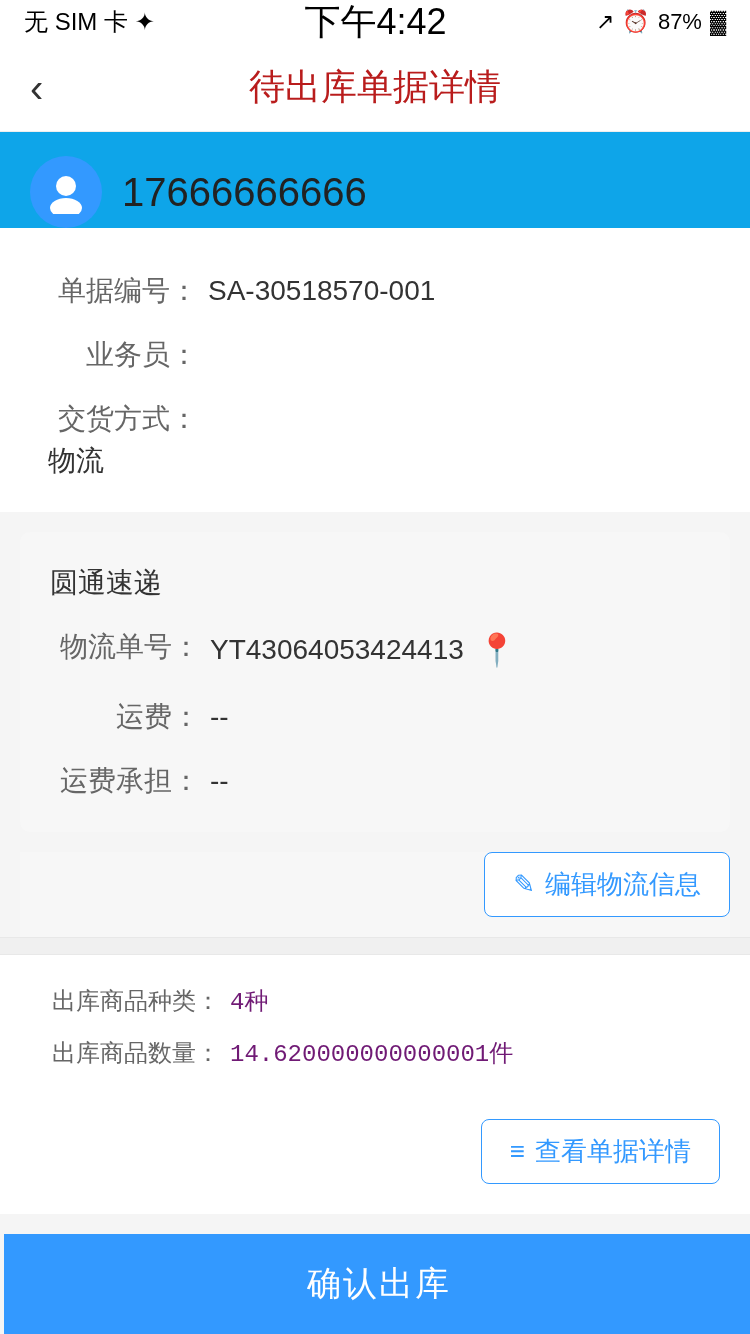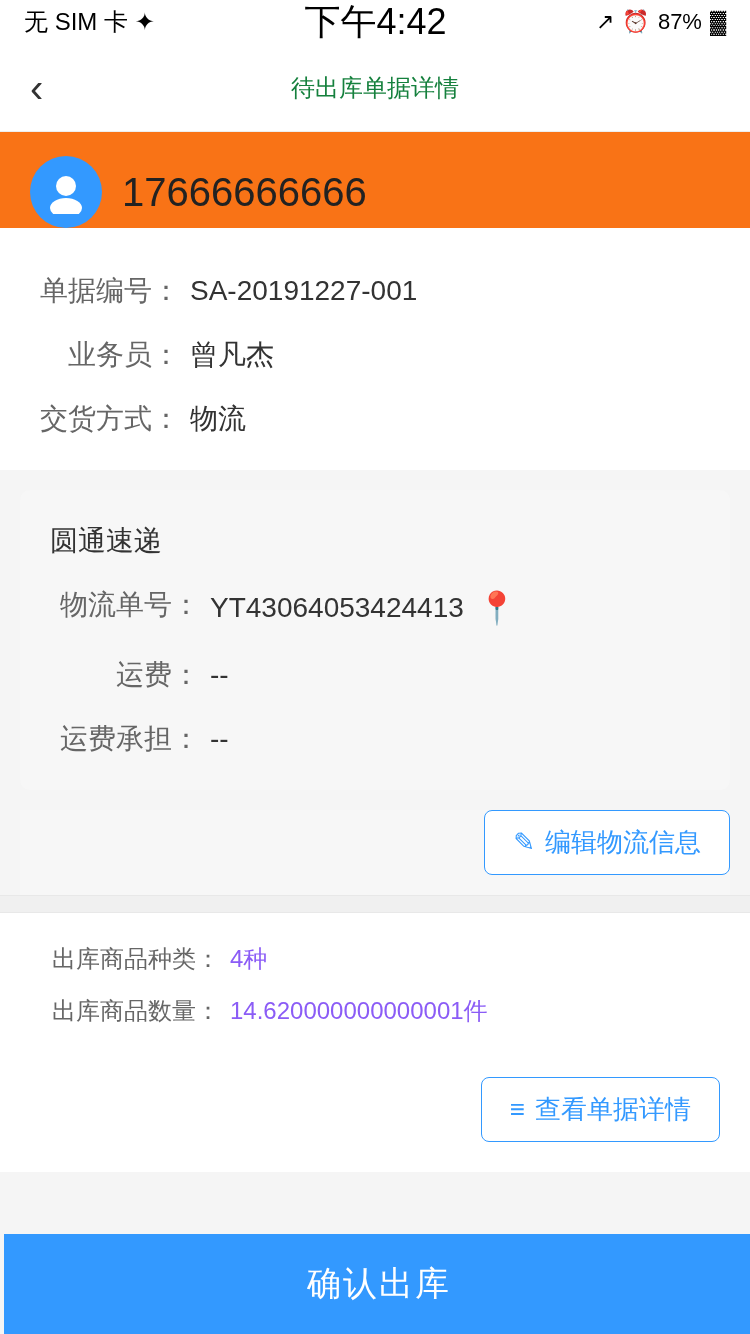--- a/index.html
+++ b/index.html
@@ -41,28 +41,28 @@
     .nav-back {
       font-size: 40px;
       color: #333;
       cursor: pointer;
       line-height: 1;
     }
     .nav-title {
       position: absolute;
       left: 50%;
       transform: translateX(-50%);
-      font-size: 24px;
+      font-size: 36px;
       font-weight: 500;
-      color: #15803d;
+      color: #b91c1c;
     }
 
     
     .user-header {
-      background: #f97316;
+      background: #0ea5e9;
       padding: 24px 30px 0 30px;
       display: flex;
       align-items: center;
       gap: 20px;
     }
     .user-avatar {
       width: 72px;
       height: 72px;
       border-radius: 50%;
       background: #3399ff;
@@ -80,31 +80,31 @@
     .dashed-divider {
       height: 8px;
       background: #fff;
       padding: 12px 0 0 0;
       overflow: hidden;
     }
 
     
     .info-section {
       background: #fff;
-      padding: 30px 30px;
+      padding: 30px 48px;
       margin-bottom: 20px;
     }
     .info-row {
       display: flex;
       align-items: flex-start;
       margin-bottom: 22px;
       font-size: 28px;
       line-height: 1.5;
     }
-    .info-row:last-child { margin-bottom: 0; }
+    .info-row:last-child { margin-bottom: 0; flex-direction: column; }
     .info-label {
       color: #666;
       min-width: 160px;
       text-align: right;
       flex-shrink: 0;
       padding-right: 10px;
     }
     .info-value {
       color: #333;
       flex: 1;
@@ -186,21 +186,22 @@
       margin-bottom: 20px;
       font-size: 24px;
     }
     .goods-label {
       color: #666;
       min-width: 200px;
       text-align: right;
       padding-right: 10px;
     }
     .goods-value {
-      color: #8b5cf6;
+      color: #701a75;
+      font-family: Liberation Mono, monospace;
     }
 
     
     .view-btn-row {
       background: #fff;
       padding: 10px 30px 30px 30px;
       display: flex;
       justify-content: flex-end;
     }
     .view-btn {
@@ -274,25 +275,24 @@
   <div class="user-phone">17666666666</div>
 </div>
 
 <div class="dashed-divider">
   
 </div>
 
 <div class="info-section">
   <div class="info-row">
     <span class="info-label">单据编号：</span>
-    <span class="info-value">SA-20191227-001</span>
+    <span class="info-value">SA-30518570-001</span>
   </div>
   <div class="info-row">
     <span class="info-label">业务员：</span>
-    <span class="info-value">曾凡杰</span>
   </div>
   <div class="info-row">
     <span class="info-label">交货方式：</span>
     <span class="info-value">物流</span>
   </div>
 </div>
 
 <div class="logistics-card">
   <div class="logistics-row">
     <div class="logistics-value">圆通速递</div>

